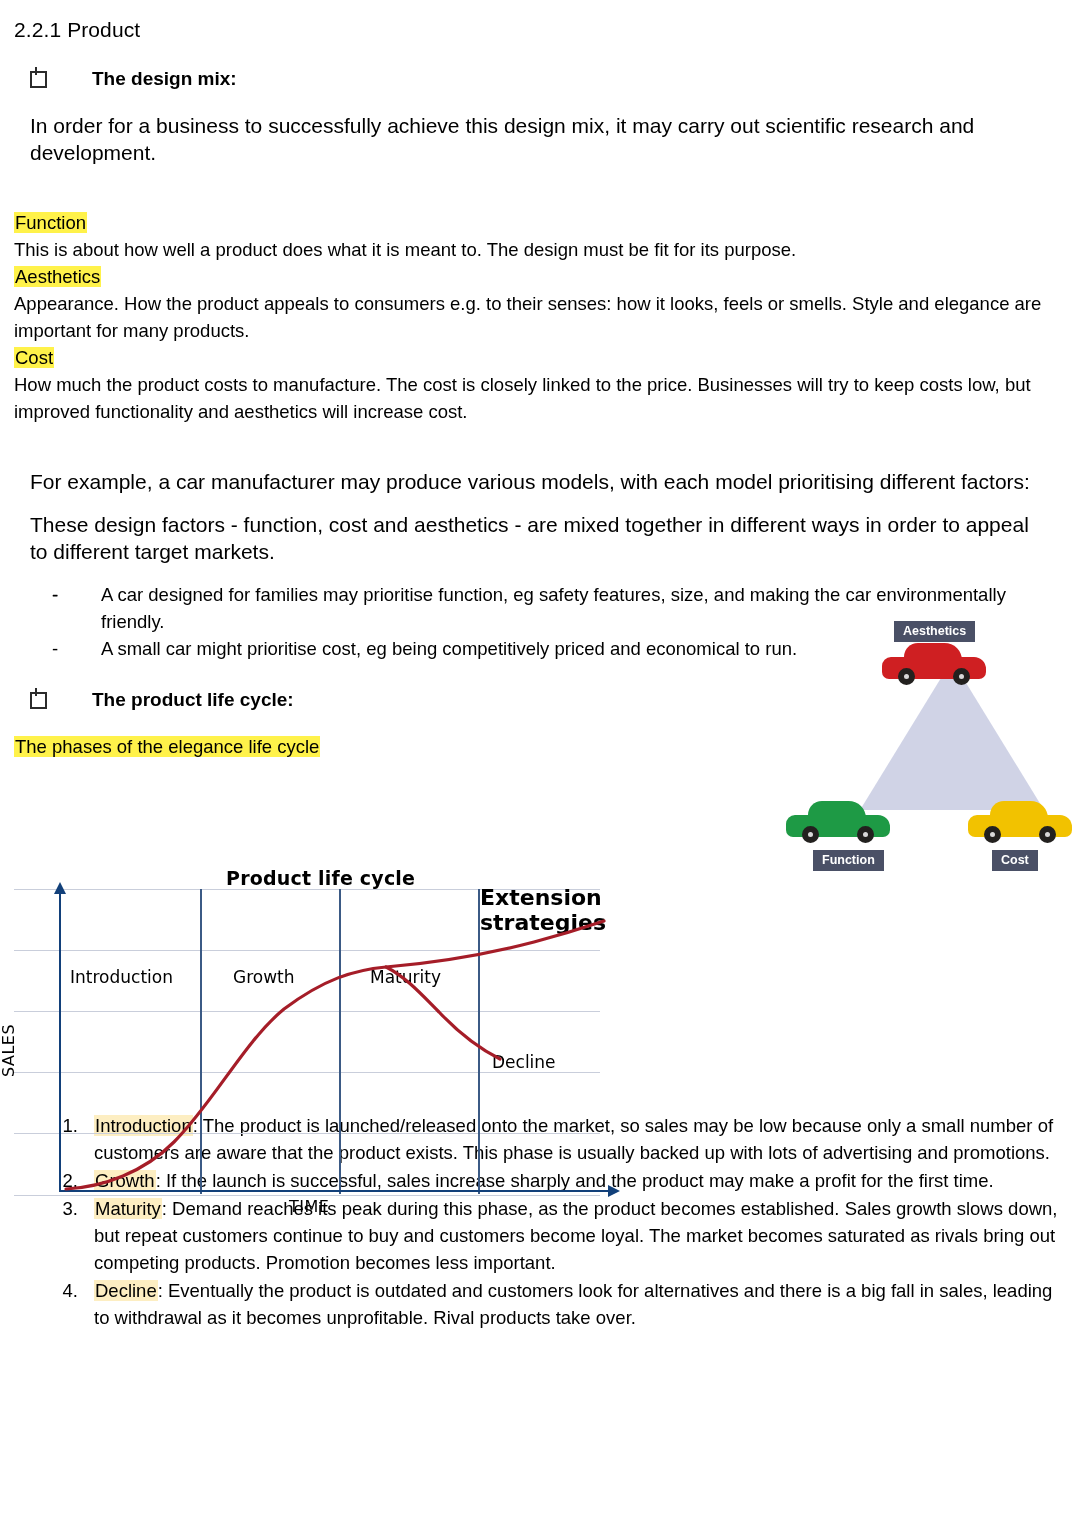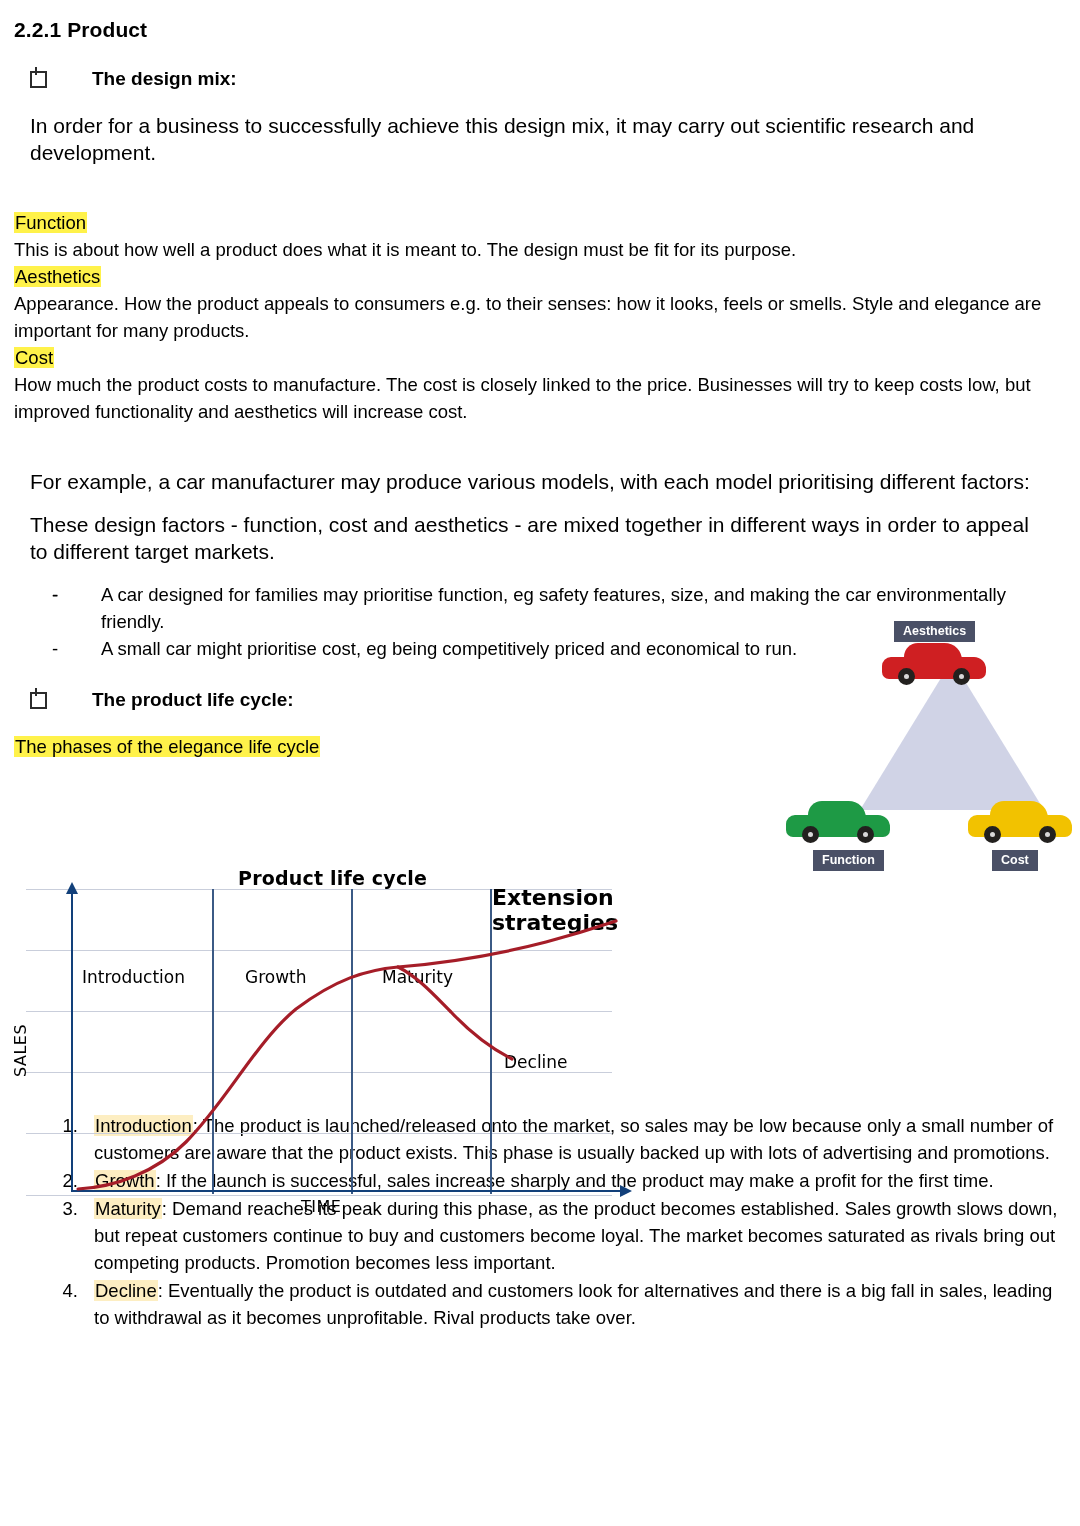--- a/index.html
+++ b/index.html
@@ -22,21 +22,21 @@
     padding: 0;
   }
   .content {
     position: absolute;
     left: 14px;
     top: 18px;
     width: 1052px;
   }
   h1.doc-title {
     font-size: 21px;
-    font-weight: bold;
+    font-weight: normal;
     margin: 0 0 26px 0;
     letter-spacing: 0.1px;
   }
   .bullet-head {
     display: flex;
     align-items: center;
     margin: 0 0 22px 0;
     font-size: 19px;
     font-weight: bold;
   }
@@ -194,21 +194,21 @@
   .car.red { left: 122px; top: 38px; }
   .car.red .roof, .car.red .body-sh { background: #cf1f22; }
   .car.green { left: 26px; top: 196px; }
   .car.green .roof, .car.green .body-sh { background: #1e9a45; }
   .car.yellow { left: 208px; top: 196px; }
   .car.yellow .roof, .car.yellow .body-sh { background: #f2c200; }
 
   
   .plc {
     position: absolute;
-    left: 26px;
+    left: 14px;
     top: 867px;
     width: 600px;
     height: 355px;
   }
   .plc .chart-title {
     position: absolute;
     left: 212px;
     top: 0px;
     font-family: "DejaVu Sans", sans-serif;
     font-size: 19px;

